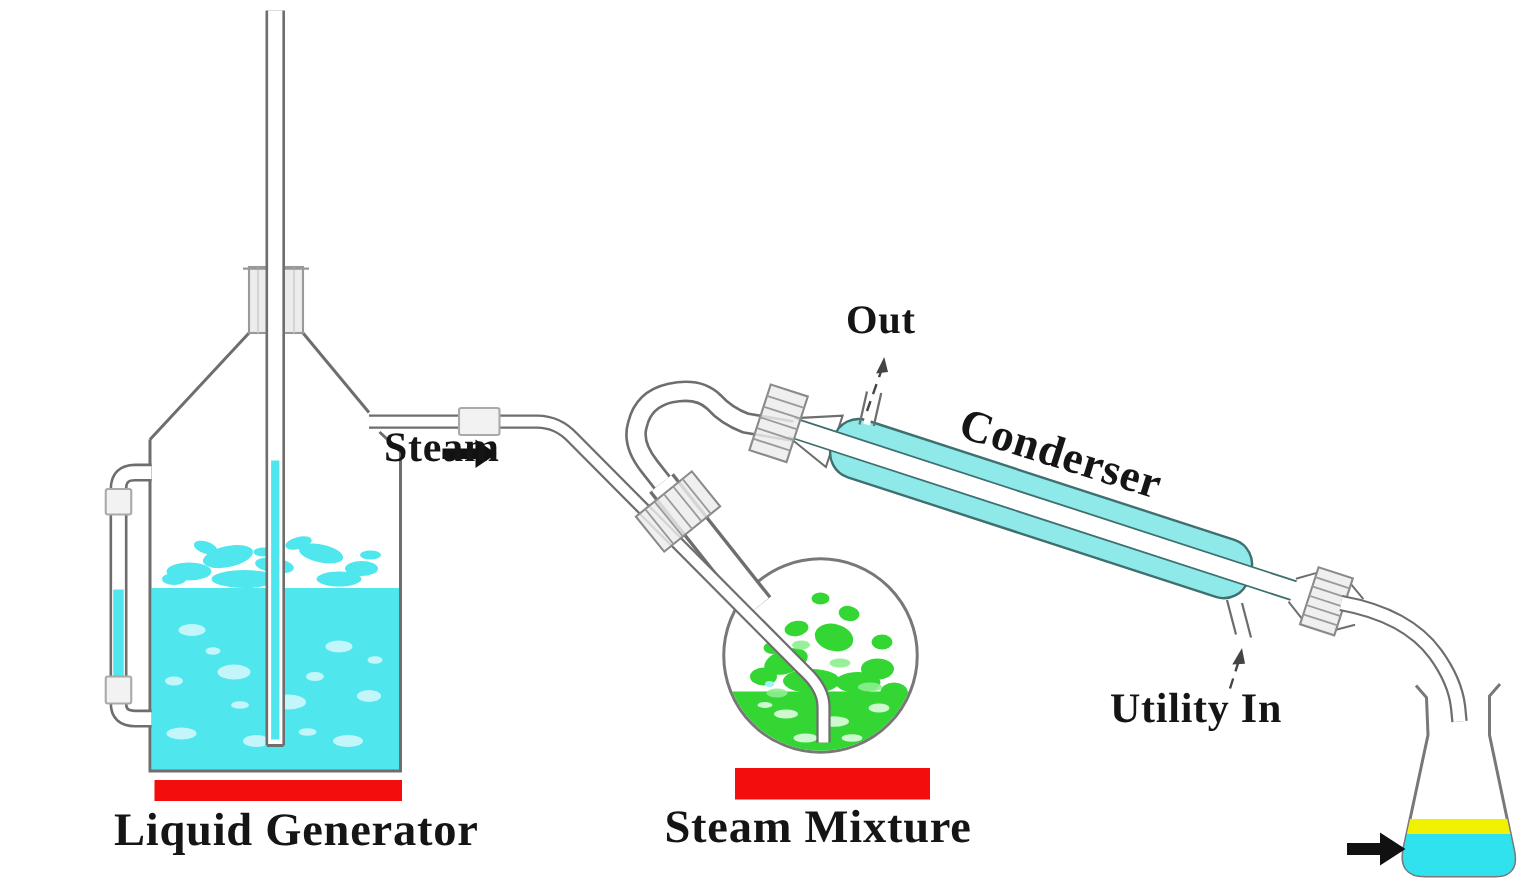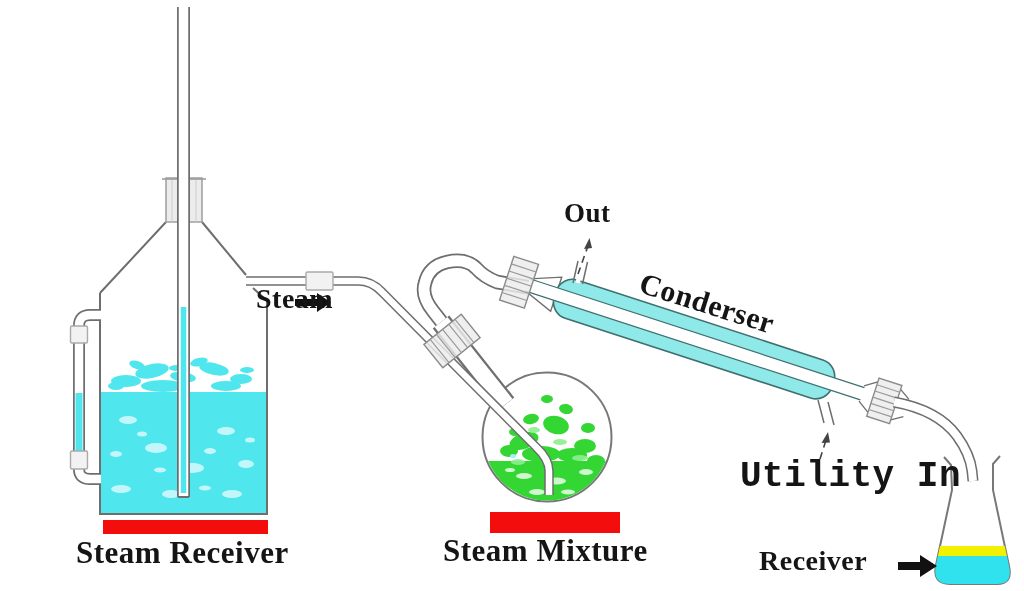--- a/index.html
+++ b/index.html
@@ -4,21 +4,21 @@
 <style>
   html,body{margin:0;padding:0;background:#fff;}
   #stage{position:relative;width:1024px;height:591px;background:#fff;overflow:hidden;
          font-family:"Liberation Serif", serif;}
   #stage svg{position:absolute;left:0;top:0;}
   .lbl{position:absolute;color:var(--ink,#151515);font-weight:700;line-height:1;
        white-space:nowrap;pointer-events:none;letter-spacing:.5px;}
   .lbl-steam{left:256px;top:237px;font-size:28px;margin-top:48px;}
   .lbl-out{left:564px;top:200px;font-size:27px;}
   .lbl-conderser{left:645px;top:268px;font-size:30px;transform:rotate(17.5deg);transform-origin:0 0;}
-  .lbl-utility{left:740px;top:459px;font-size:36px;font-family:Liberation Mono, monospace;}
+  .lbl-utility{left:740px;top:459px;font-size:28px;}
   .lbl-receiver{left:759px;top:547px;font-size:28px;}
   .lbl-steamgen{left:76px;top:537px;font-size:31px;}
   .lbl-liquidmix{left:443px;top:535px;font-size:31px;}
   .tube-out{fill:none;stroke:var(--glass_outline,#6E6E6E);stroke-linejoin:round;}
   .tube-in{fill:none;stroke:#fff;stroke-linejoin:round;}
   .water-fill{fill:var(--water,#4FE6EE);}
   .green-fill{fill:var(--mixture_green,#33D633);}
   .green-light{fill:var(--mixture_green_light,#8DEF8D);}
   .condenser-fill{fill:var(--condenser,#8FE9E9);}
   .heater{fill:var(--heater,#F40D0D);}
@@ -199,16 +199,15 @@
     <path class="tube-in" stroke-width="8" d="M894,402 Q938,410 957,436 Q970,454 972,471 L973,481"></path>
   </g>
 
   <path class="arrow-fill" d="M898,562 H920 V555 L937,566 L920,577 V570 H898 Z"></path>
 </svg>
 
   <div class="lbl lbl-steam">Steam</div>
   <div class="lbl lbl-out">Out</div>
   <div class="lbl lbl-conderser">Conderser</div>
   <div class="lbl lbl-utility">Utility In</div>
-  <div class="lbl lbl-receiver">Receiver</div>
-  <div class="lbl lbl-steamgen">Steam Receiver</div>
+  <div class="lbl lbl-steamgen">Liquid Generator</div>
   <div class="lbl lbl-liquidmix">Steam Mixture</div>
 </div>
 
 </body></html>

